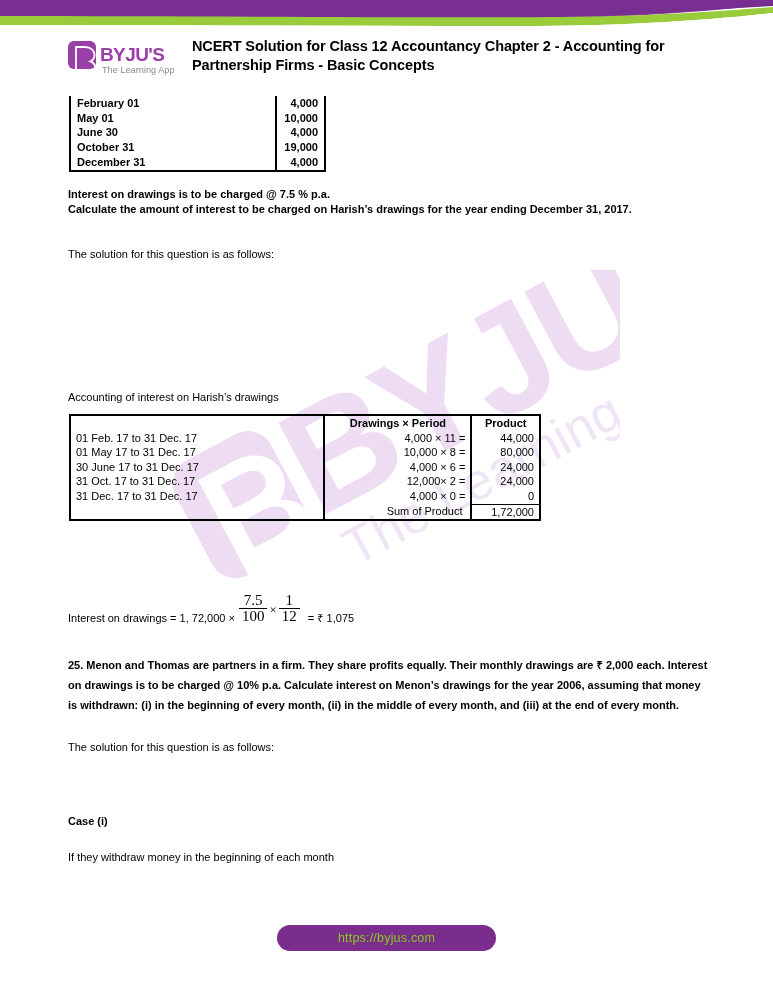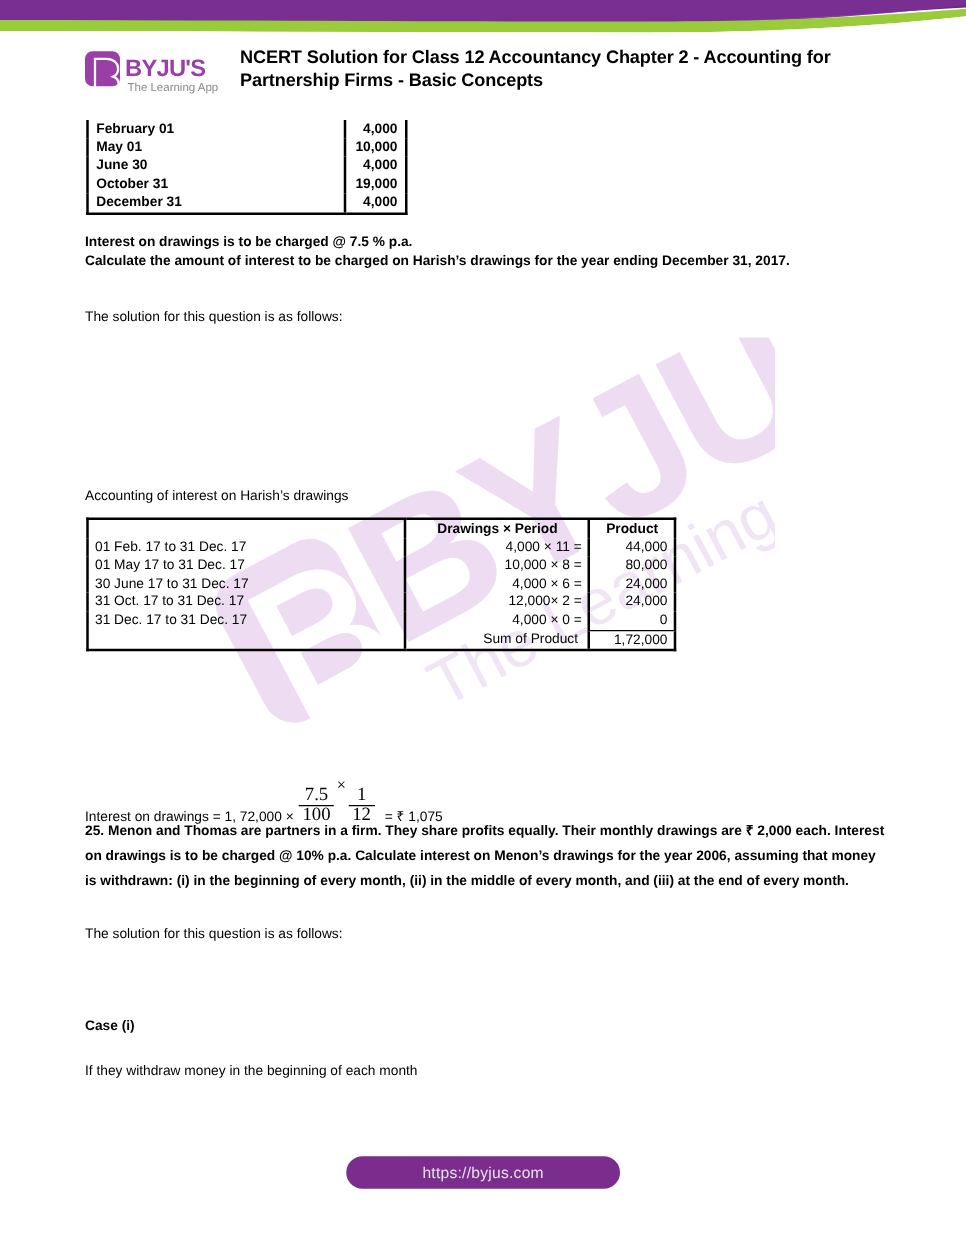--- a/index.html
+++ b/index.html
@@ -75,34 +75,34 @@
     font-size:11px; line-height:15px;
   }
   .frac-group {
     display:flex; align-items:center;
     font-family:"Liberation Serif", serif;
     font-size:15px;
     margin:0 4px 1px 4px;
     position:relative; top:-1px;
   }
   .frac { display:inline-flex; flex-direction:column; align-items:center; line-height:1.02; }
-  .frac .num { padding:0 3px;margin-top:36px; }
+  .frac .num { padding:0 3px; }
   .frac .den { padding:0 3px; border-top:1.2px solid #000; }
   .frac-times { margin:0 2px; font-size:13px; position:relative; top:1px; }
   .f-pre { position:relative; top:-1px; }
   .f-post { position:relative; top:-1px; margin-left:4px; }
 
   
   .footer-pill {
     position:absolute; left:277px; top:925px;
     width:219px; height:26px;
     background:#7b2d8e; border-radius:14px;
     display:flex; align-items:center; justify-content:center;
   }
-  .footer-pill span { color:#e5e5e5; font-size:12.5px; letter-spacing:0.2px; }
+  .footer-pill span { color:#84cc16; font-size:12.5px; letter-spacing:0.2px; }
 </style>
 </head>
 <body>
 
 <div id="page">
 
   <div class="banner">
     <svg width="773" height="34" viewBox="0 0 773 34" xmlns="http://www.w3.org/2000/svg">
       <path d="M0,0 H773 V6 C700,10 640,16 560,17 C420,19 200,17 0,17 Z" fill="#6d2a80"></path>
       <path d="M0,0 H773 V4 C690,14 600,19 500,19 C330,19 160,16 0,16 Z" fill="#7b3092" opacity="0.92"></path>

